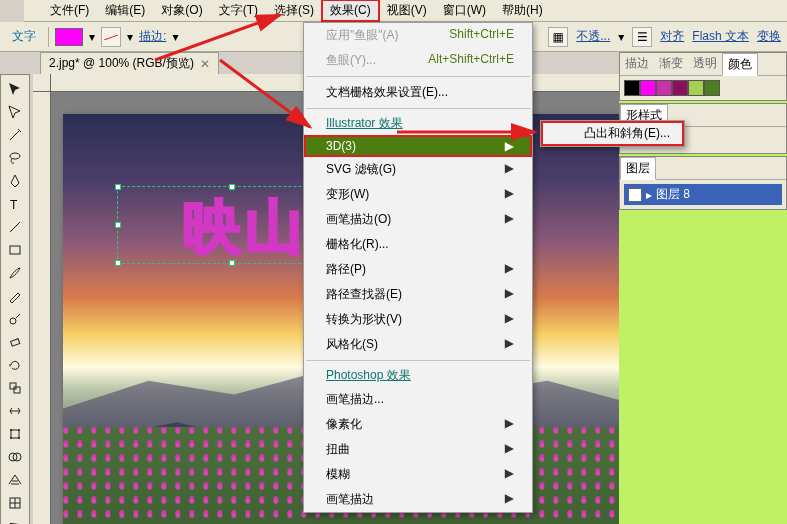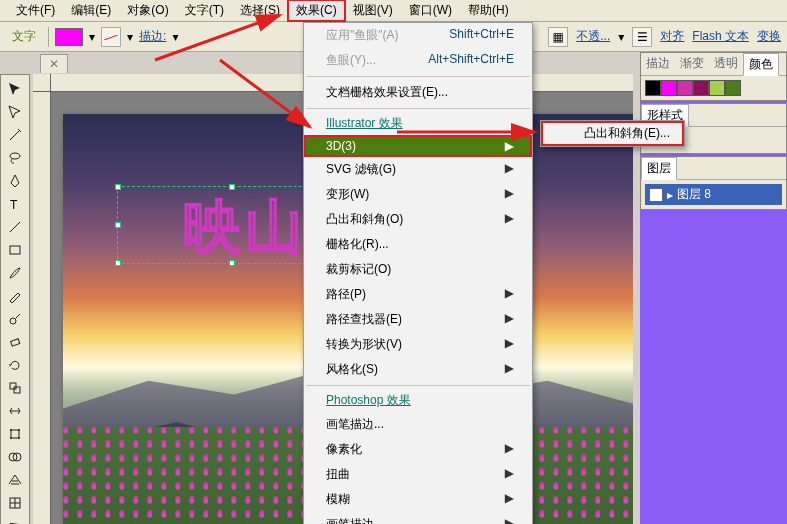--- a/index.html
+++ b/index.html
@@ -1,25 +1,25 @@
 <!DOCTYPE html>
 <html><head>
 <meta charset="utf-8">
 <style>
 * { margin: 0; padding: 0; box-sizing: border-box; font-family: "Microsoft YaHei", Arial, sans-serif; font-size: 12px; }
 body { width: 787px; height: 524px; background: #d4d0c8; overflow: hidden; position: relative; }
 
 
-.menubar { background: #ece9d8; border-bottom: 1px solid #aca899; height: 22px; display: flex; align-items: flex-end; padding: 0 8px; }
+.menubar { background: #ece9d8; border-bottom: 1px solid #aca899; height: 22px; display: flex; align-items: flex-end; padding: 0 18px; margin-left: 24px; }
 .menubar .menu-item { padding: 2px 8px; cursor: pointer; }
 .menubar .menu-item.highlighted { background: #e8e8e8; outline: 2px solid #e02020; outline-offset: -1px; }
 
 
 .optionbar { background: #ece9d8; border-bottom: 1px solid #aca899; height: 30px; display: flex; align-items: center; padding: 0 6px; gap: 6px; }
-.tool-label { color: #4d7c0f; padding: 2px 6px; }
+.tool-label { color: #0369a1; padding: 2px 6px; }
 .swatch { width: 28px; height: 18px; background: #ff00ff; border: 1px solid #666; }
 .icon-btn { width: 20px; height: 20px; border: 1px solid #aaa; background: #f5f3ea; display: inline-flex; align-items: center; justify-content: center; }
 .icon-btn.none { position: relative; }
 .icon-btn.none::after { content: ""; position: absolute; left: 2px; right: 2px; top: 50%; border-top: 1.5px solid #d00; transform: rotate(-20deg); }
 .link { color: #1a4aa0; text-decoration: underline; cursor: pointer; }
 .optionbar-right { margin-left: auto; display: flex; align-items: center; gap: 8px; }
 .sep { width: 1px; height: 20px; background: #b0ab96; }
 
 
 .doctab-strip { background: #d4d0c8; height: 22px; display: flex; align-items: center; padding-left: 40px; }
@@ -34,46 +34,46 @@
 
 .canvas-area { position: absolute; left: 33px; top: 74px; right: 154px; bottom: 0; background: #808080; overflow: hidden; }
 .ruler-h { position: absolute; left: 18px; right: 0; top: 0; height: 18px; background: #ece9d8; border-bottom: 1px solid #666; }
 .ruler-v { position: absolute; left: 0; top: 18px; bottom: 0; width: 18px; background: #ece9d8; border-right: 1px solid #666; }
 .ruler-corner { position: absolute; left: 0; top: 0; width: 18px; height: 18px; background: #ece9d8; border-right: 1px solid #666; border-bottom: 1px solid #666; }
 .artboard { position: absolute; left: 30px; top: 40px; width: 570px; height: 460px; background: #fff; box-shadow: 2px 2px 6px rgba(0,0,0,.4); overflow: hidden; }
 .sky { position: absolute; inset: 0; background: linear-gradient(180deg, #2b2d52 0%, #4d3f6a 15%, #8c5a77 28%, #d97b4c 40%, #f6d067 48%, #fffbe0 55%, #b8c4a8 60%, #6b7d6e 70%, #536a88 100%); }
 .mountain1 { position: absolute; left: 0; right: 0; top: 52%; height: 20%; background: linear-gradient(180deg, rgba(70,60,100,.55), rgba(70,60,100,.55)); clip-path: polygon(0 60%, 15% 30%, 30% 45%, 45% 20%, 65% 50%, 85% 30%, 100% 55%, 100% 100%, 0 100%); }
 .mountain2 { position: absolute; left: 0; right: 0; top: 62%; height: 20%; background: rgba(40,45,70,.6); clip-path: polygon(0 50%, 20% 25%, 40% 55%, 60% 30%, 80% 50%, 100% 35%, 100% 100%, 0 100%); }
 .flowers { position: absolute; left: 0; right: 0; bottom: 0; height: 32%; background: radial-gradient(circle at 20% 30%, #d946b4 0 2px, transparent 3px) 0 0/14px 14px, radial-gradient(circle at 70% 60%, #c53da0 0 2px, transparent 3px) 7px 7px/14px 14px, linear-gradient(180deg, #4a6f3c, #3a5c2e); }
-.text-art { position: absolute; left: 120px; top: 75px; font-size: 58px; font-weight: 400; font-family: "STXingkai","KaiTi",serif; color: transparent; -webkit-text-stroke: 3px #d238c4; letter-spacing: 4px; }
+.text-art { position: absolute; left: 120px; top: 75px; font-size: 58px; font-weight: 700; font-family: "STXingkai","KaiTi",serif; color: transparent; -webkit-text-stroke: 3px #d238c4; letter-spacing: 4px; }
 .sel-box { position: absolute; left: 54px; top: 72px; width: 230px; height: 78px; border: 1px dashed #2c7; pointer-events: none; }
 .sel-box .h { position: absolute; width: 6px; height: 6px; background: #fff; border: 1px solid #2c7; }
 .sel-box .h.tl{left:-3px;top:-3px}.sel-box .h.tr{right:-3px;top:-3px}.sel-box .h.bl{left:-3px;bottom:-3px}.sel-box .h.br{right:-3px;bottom:-3px}
 .sel-box .h.tm{left:50%;top:-3px;margin-left:-3px}.sel-box .h.bm{left:50%;bottom:-3px;margin-left:-3px}
 .sel-box .h.ml{left:-3px;top:50%;margin-top:-3px}.sel-box .h.mr{right:-3px;top:50%;margin-top:-3px}
 
 
 .dropdown { position: absolute; left: 303px; top: 22px; width: 230px; background: #f2f2f2; border: 1px solid #9c9c9c; box-shadow: 2px 3px 6px rgba(0,0,0,.35); z-index: 50; }
 .dropdown .row { padding: 4px 18px 4px 22px; white-space: nowrap; display: flex; justify-content: space-between; gap: 10px; }
-.dropdown .row .hint { color: #0c4a6e; }
+.dropdown .row .hint { color: #4d7c0f; }
 .dropdown .disabled { color: #9a9a9a; }
 .dropdown .div { height: 1px; background: #c8c5b8; margin: 3px 2px; }
 .dropdown .section { color: #0f766e; padding: 3px 22px; text-decoration: underline; }
 .dropdown .row.hl { background: #4d7c0f; color: #fff; }
 .dropdown .row.hl .arrow { color: #fff; }
 .dropdown .row .arrow { color: #333; }
 .dropdown .boxed { outline: 2px solid #e02020; outline-offset: -2px; }
 
 
 .submenu { position: absolute; left: 540px; top: 120px; width: 145px; background: #f2f2f2; border: 1px solid #9c9c9c; box-shadow: 2px 3px 6px rgba(0,0,0,.35); z-index: 60; }
 .submenu .row { padding: 4px 14px; }
 .submenu .row.boxed { outline: 2px solid #e02020; outline-offset: -2px; padding-left: 43px; }
 
 
-.panels { position: absolute; right: 0; top: 52px; width: 147px; bottom: 0; background: #8b5cf6; }
+.panels { position: absolute; right: 0; top: 52px; width: 168px; bottom: 0; background: #bef264; }
 .panel { border: 1px solid #8a867a; background: #ece9d8; margin-bottom: 2px; }
 .panel .tabs { display: flex; border-bottom: 1px solid #aaa; font-size: 11px; }
 .panel .tabs span { padding: 2px 5px; color: #667; }
 .panel .tabs span.active { background: #fff; color: #000; border: 1px solid #aaa; border-bottom: 1px solid #fff; margin-bottom: -1px; }
 .swatches-row { display: flex; gap: 0; padding: 4px; }
 .swatches-row .sw { width: 16px; height: 16px; border: 1px solid #555; }
 .gfx-styles { padding: 4px; height: 26px; }
 .layers-body { padding: 4px; }
 .layer-row { display: flex; align-items: center; gap: 4px; background: #3a63b8; color: #fff; padding: 2px 4px; }
 .layer-eye { width: 14px; height: 14px; background: #fff; border: 1px solid #666; display: inline-block; }
@@ -112,20 +112,21 @@
     <span>▾</span>
     <span class="icon-btn">☰</span>
     <span class="link">对齐</span>
     <span class="link">Flash 文本</span>
     <span class="link">变换</span>
   </div>
 </div>
 
 <div class="doctab-strip">
   <div class="doctab">
+    <span>2.jpg* @ 100% (RGB/预览)</span>
     <span class="close">✕</span>
   </div>
 </div>
 
 <div class="toolbox">
   <div class="tool">
       <svg viewBox="0 0 16 16">
         <path d="M2 2l4 12 2-5 5-2z" fill="#222"></path>
       </svg>
     </div>
@@ -286,28 +287,25 @@
   </div>
   <div class="row">
       <span>SVG 滤镜(G)</span>
       <span class="arrow">▶</span>
     </div>
   <div class="row">
       <span>变形(W)</span>
       <span class="arrow">▶</span>
     </div>
   <div class="row">
-      <span>凸出和斜角(O)</span>
+      <span>画笔描边(O)</span>
       <span class="arrow">▶</span>
     </div>
   <div class="row">
       <span>栅格化(R)...</span>
-    </div>
-  <div class="row">
-      <span>裁剪标记(O)</span>
     </div>
   <div class="row">
       <span>路径(P)</span>
       <span class="arrow">▶</span>
     </div>
   <div class="row">
       <span>路径查找器(E)</span>
       <span class="arrow">▶</span>
     </div>
   <div class="row">

